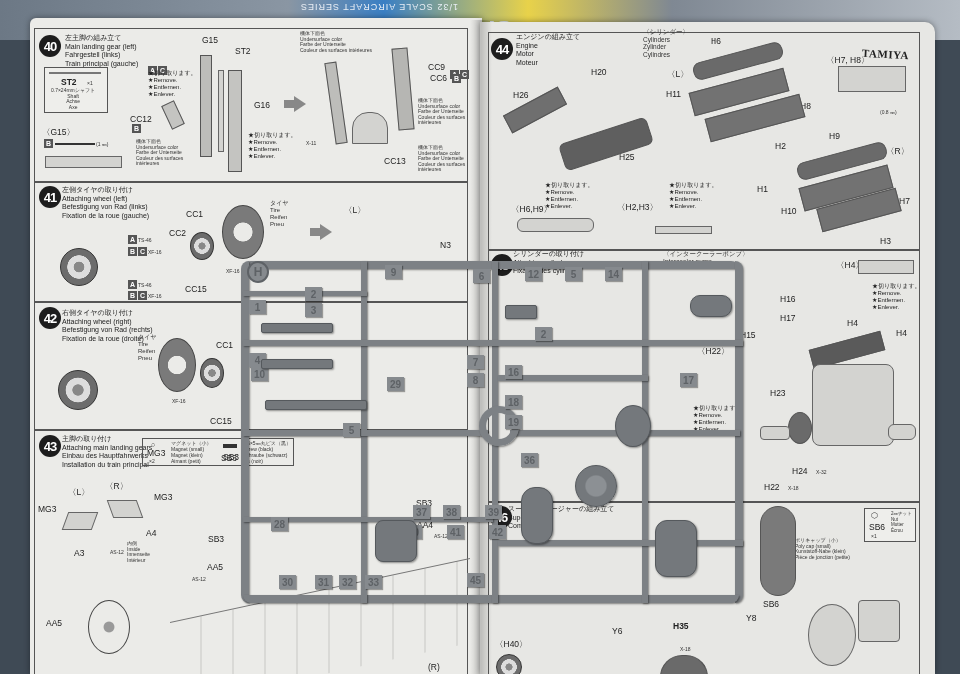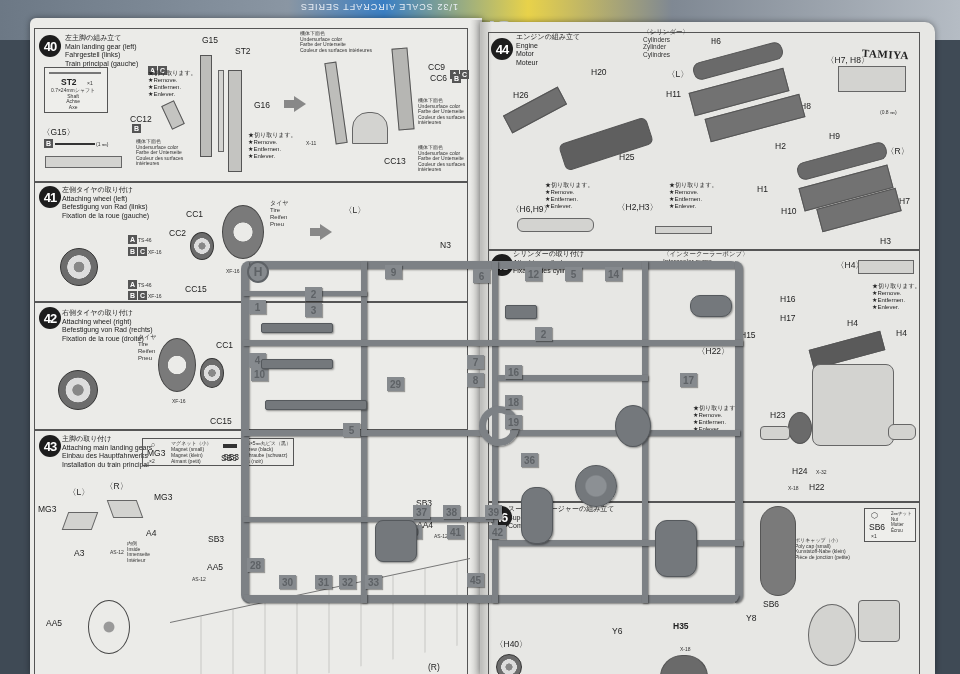--- a/index.html
+++ b/index.html
@@ -272,24 +272,24 @@
 <div class="part-light" style="left:858px;top:260px;width:54px;height:12px;"></div>
 <span class="remove-text" style="left:872px;top:283px;">★切り取ります。
 ★Remove.
 ★Entfernen.
 ★Enlever.</span>
 <span class="lbl" style="left:780px;top:294px;">H16</span>
 <span class="lbl" style="left:780px;top:313px;">H17</span>
 <span class="lbl" style="left:740px;top:330px;">H15</span>
 <span class="lbl" style="left:847px;top:318px;">H4</span>
 <span class="lbl" style="left:896px;top:328px;">H4</span>
-<span class="lbl" style="left:770px;top:388px;margin-top:22px;">H23</span>
+<span class="lbl" style="left:770px;top:388px;">H23</span>
 <span class="lbl" style="left:792px;top:466px;">H24</span>
 <span class="lbl-xs" style="left:816px;top:469px;">X-32</span>
-<span class="lbl" style="left:809px;top:482px;text-align:right;">H22</span>
+<span class="lbl" style="left:764px;top:482px;text-align:right;">H22</span>
 <span class="lbl-xs" style="left:788px;top:485px;">X-18</span>
 <span class="lbl" style="left:697px;top:346px;">〈H22〉</span>
 <span class="remove-text" style="left:693px;top:405px;">★切り取ります。
 ★Remove.
 ★Entfernen.
 ★Enlever.</span>
 <div class="part" style="left:810px;top:340px;width:72px;height:18px;transform:rotate(-15deg);background:#5a5a5a;"></div>
 <div class="part-light" style="left:812px;top:364px;width:80px;height:80px;border-radius:8px;"></div>
 <div class="part" style="left:788px;top:412px;width:22px;height:30px;border-radius:50%;background:#6a6a6a;"></div>
 <div class="part-light" style="left:760px;top:426px;width:28px;height:12px;border-radius:4px;"></div>
@@ -358,21 +358,21 @@
   <div class="tag" style="left:16px;top:112px;">10</div>
   <div class="tag" style="left:290px;top:12px;">12</div>
   <div class="tag" style="left:330px;top:12px;">5</div>
   <div class="tag" style="left:370px;top:12px;">14</div>
   <div class="tag" style="left:300px;top:72px;">2</div>
   <div class="tag" style="left:270px;top:110px;">16</div>
   <div class="tag" style="left:445px;top:118px;">17</div>
   <div class="tag" style="left:270px;top:140px;">18</div>
   <div class="tag" style="left:270px;top:160px;">19</div>
   <div class="tag" style="left:152px;top:122px;">29</div>
-  <div class="tag" style="left:12px;top:262px;margin-top:41px;">28</div>
+  <div class="tag" style="left:36px;top:262px;">28</div>
   <div class="tag" style="left:286px;top:198px;">36</div>
   <div class="tag" style="left:44px;top:320px;">30</div>
   <div class="tag" style="left:80px;top:320px;">31</div>
   <div class="tag" style="left:104px;top:320px;">32</div>
   <div class="tag" style="left:130px;top:320px;">33</div>
   <div class="tag" style="left:150px;top:270px;">34</div>
   <div class="tag" style="left:170px;top:270px;">40</div>
   <div class="tag" style="left:178px;top:250px;">37</div>
   <div class="tag" style="left:208px;top:250px;">38</div>
   <div class="tag" style="left:250px;top:250px;">39</div>

